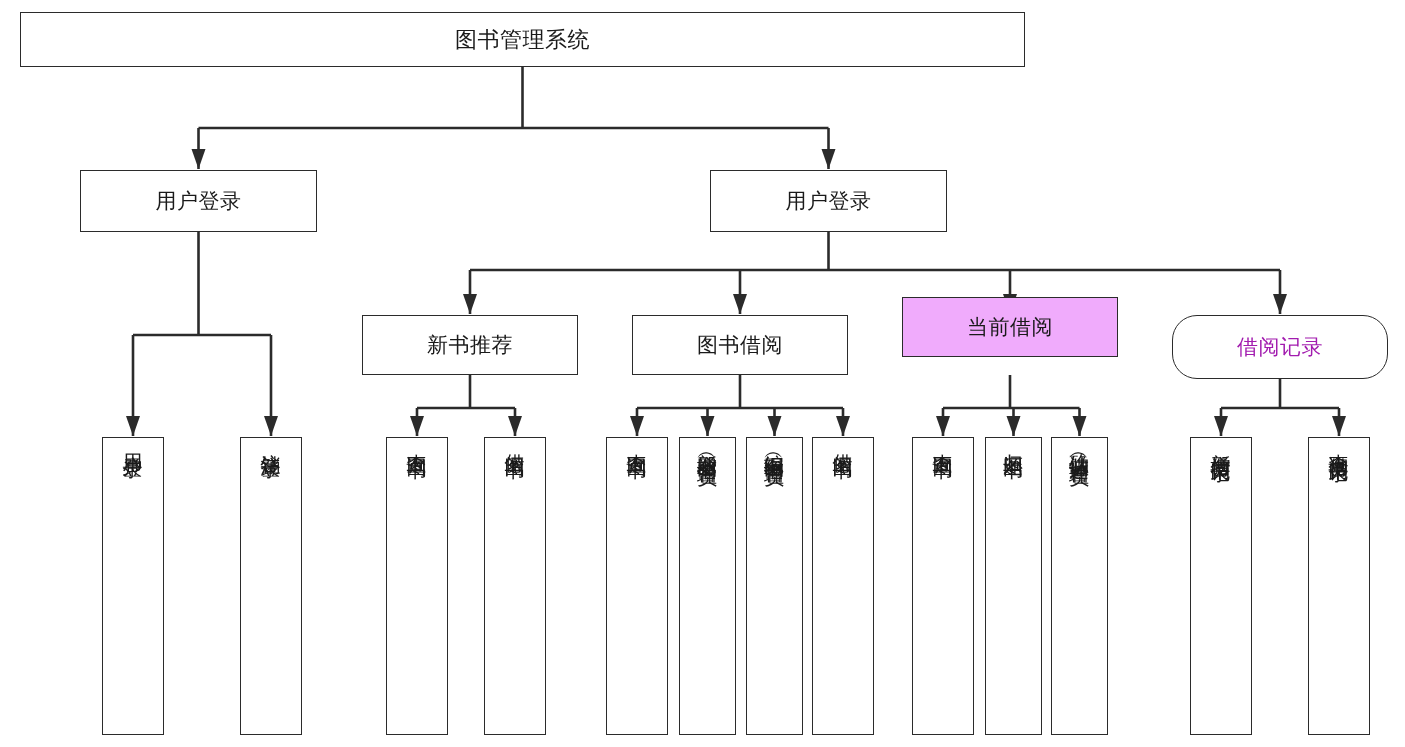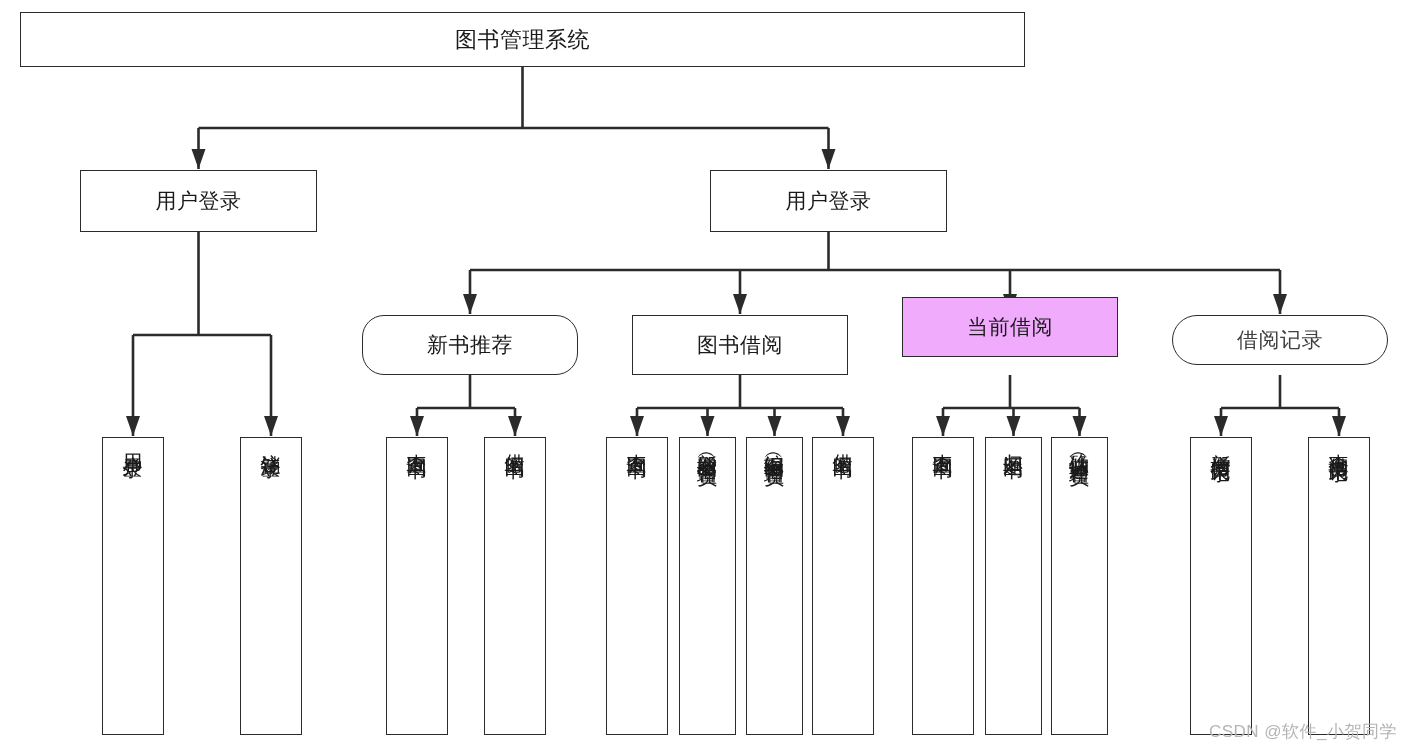--- a/index.html
+++ b/index.html
@@ -132,30 +132,30 @@
   <div id="nodes">
       <div class="node horizontal title" style="left: 20px; top: 12px; width: 1005px; height: 55px; border-color: rgb(43, 43, 43); background: rgb(255, 255, 255); color: rgb(26, 26, 26);">
         <span class="label">图书管理系统</span>
       </div>
       <div class="node horizontal" style="left: 80px; top: 170px; width: 237px; height: 62px; border-color: rgb(43, 43, 43); background: rgb(255, 255, 255); color: rgb(26, 26, 26);">
         <span class="label">用户登录</span>
       </div>
       <div class="node horizontal" style="left: 710px; top: 170px; width: 237px; height: 62px; border-color: rgb(43, 43, 43); background: rgb(255, 255, 255); color: rgb(26, 26, 26);">
         <span class="label">用户登录</span>
       </div>
-      <div class="node horizontal" style="left: 362px; top: 315px; width: 216px; height: 60px; border-color: rgb(43, 43, 43); background: rgb(255, 255, 255); color: rgb(26, 26, 26); border-radius: 22px;">
+      <div class="node horizontal" style="left: 362px; top: 315px; width: 216px; height: 60px; border-color: rgb(43, 43, 43); background: rgb(255, 255, 255); color: rgb(26, 26, 26);">
         <span class="label">新书推荐</span>
       </div>
       <div class="node horizontal" style="left: 632px; top: 315px; width: 216px; height: 60px; border-color: rgb(43, 43, 43); background: rgb(255, 255, 255); color: rgb(26, 26, 26);">
         <span class="label">图书借阅</span>
       </div>
       <div class="node horizontal" style="left: 902px; top: 297px; width: 216px; height: 60px; border-color: rgb(43, 43, 43); background: #f0abfc; color: rgb(26, 26, 26);">
         <span class="label">当前借阅</span>
       </div>
-      <div class="node horizontal" style="left: 1172px; top: 315px; width: 216px; height: 50px; border-color: rgb(43, 43, 43); background: rgb(255, 255, 255); color: #404040; border-radius: 25px;">
+      <div class="node horizontal" style="left: 1172px; top: 315px; width: 216px; height: 64px; border-color: rgb(43, 43, 43); background: rgb(255, 255, 255); color: #a21caf; border-radius: 25px;">
         <span class="label">借阅记录</span>
       </div>
       <div class="node vertical" style="left: 102px; top: 437px; width: 62px; height: 298px; border-color: rgb(43, 43, 43); background: rgb(255, 255, 255); color: rgb(26, 26, 26);">
         <span class="label">用户登录</span>
       </div>
       <div class="node vertical" style="left: 240px; top: 437px; width: 62px; height: 298px; border-color: rgb(43, 43, 43); background: rgb(255, 255, 255); color: rgb(26, 26, 26);">
         <span class="label">注销登录</span>
       </div>
       <div class="node vertical" style="left: 386px; top: 437px; width: 62px; height: 298px; border-color: rgb(43, 43, 43); background: rgb(255, 255, 255); color: rgb(26, 26, 26);">
         <span class="label">查询图书</span>
@@ -184,14 +184,13 @@
       <div class="node vertical" style="left: 1051px; top: 437px; width: 57px; height: 298px; border-color: rgb(43, 43, 43); background: rgb(255, 255, 255); color: rgb(26, 26, 26);">
         <span class="label">确认归还（管理员）</span>
       </div>
       <div class="node vertical" style="left: 1190px; top: 437px; width: 62px; height: 298px; border-color: rgb(43, 43, 43); background: rgb(255, 255, 255); color: rgb(26, 26, 26);">
         <span class="label">新增借阅记录</span>
       </div>
       <div class="node vertical" style="left: 1308px; top: 437px; width: 62px; height: 298px; border-color: rgb(43, 43, 43); background: rgb(255, 255, 255); color: rgb(26, 26, 26);">
         <span class="label">查询借阅记录</span>
       </div>
     </div>
-  <div id="watermark">CSDN @软件_小贺同学</div>
 </div>
 
 </body></html>

